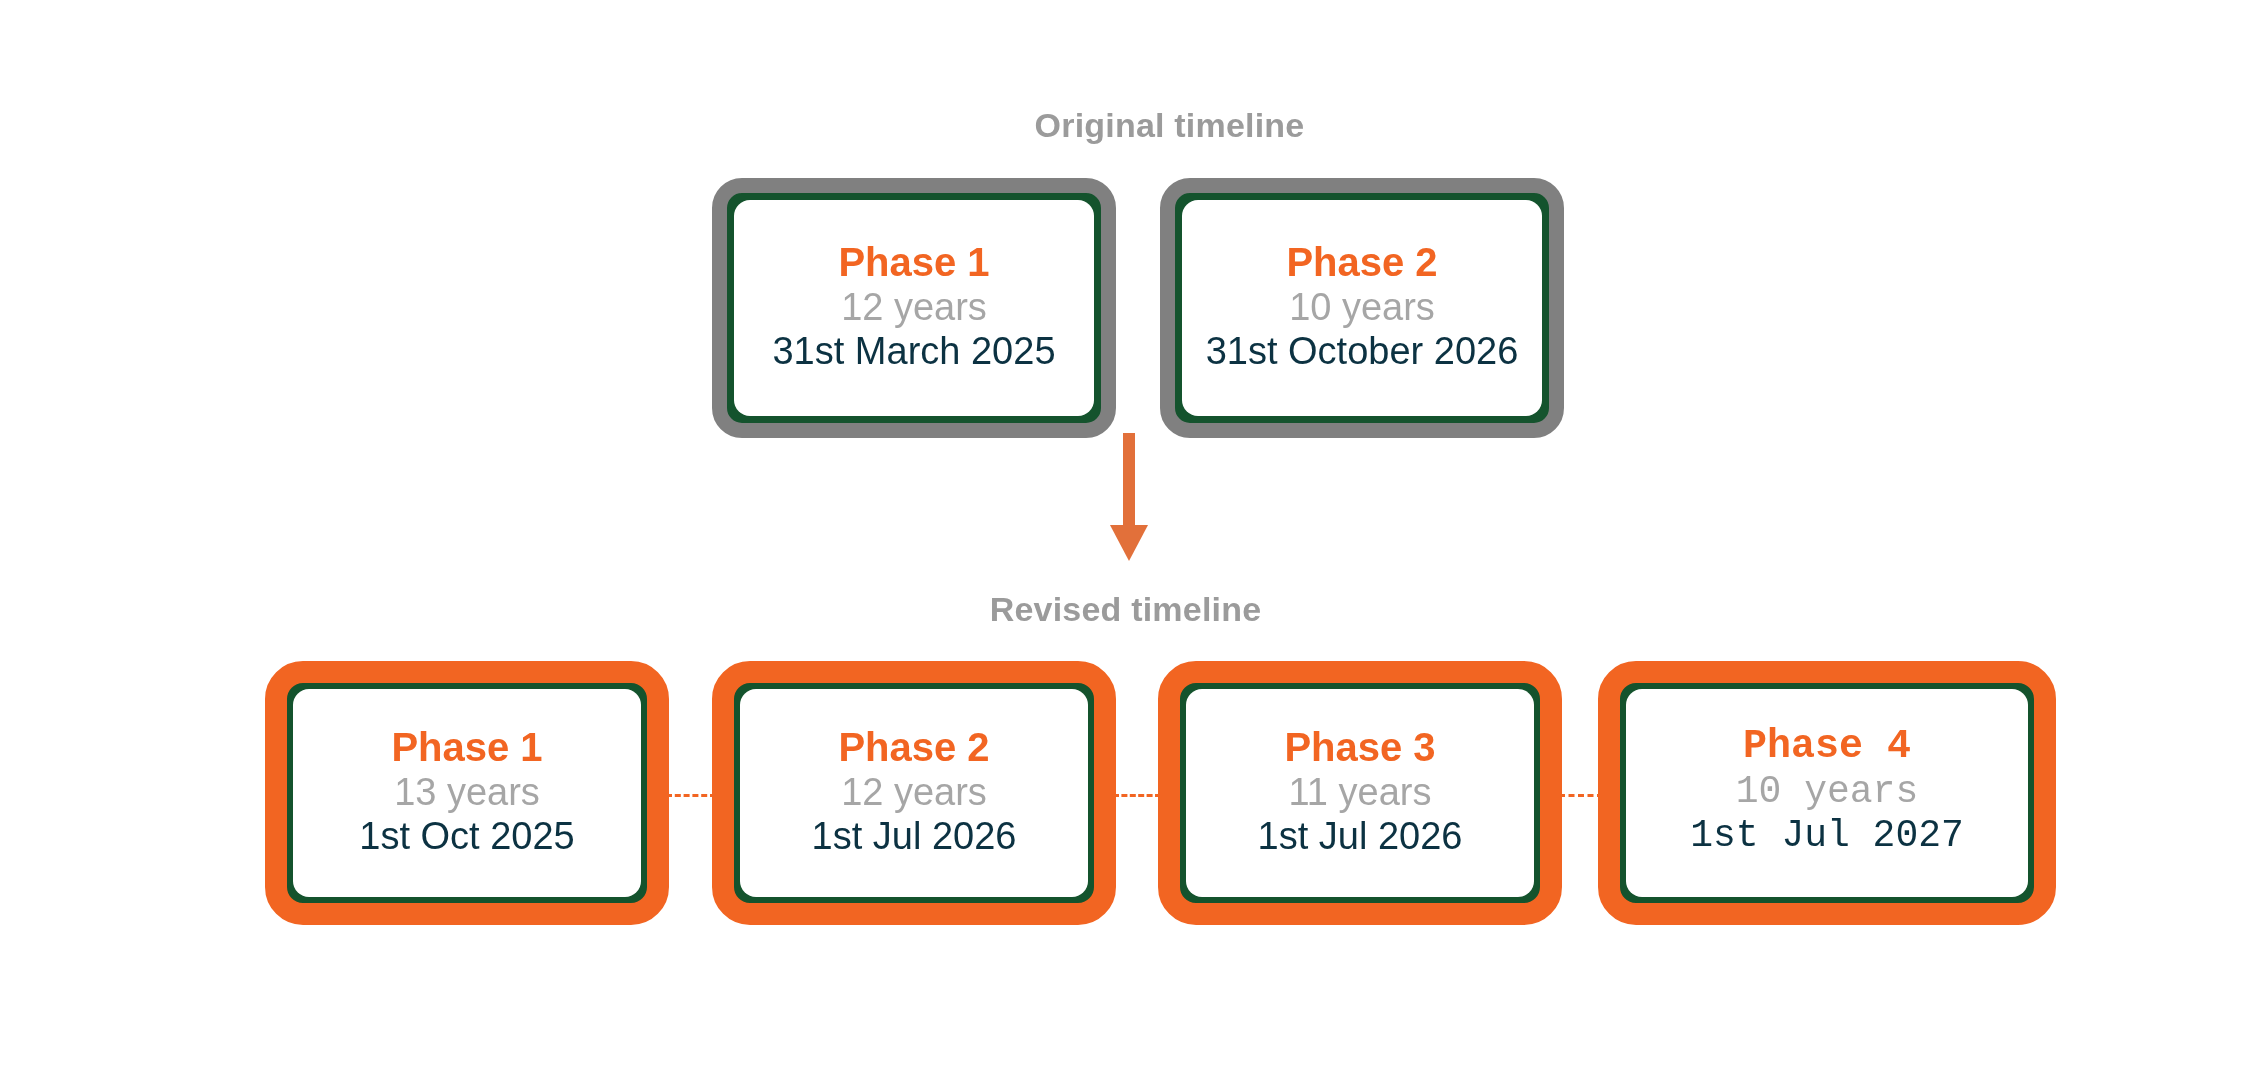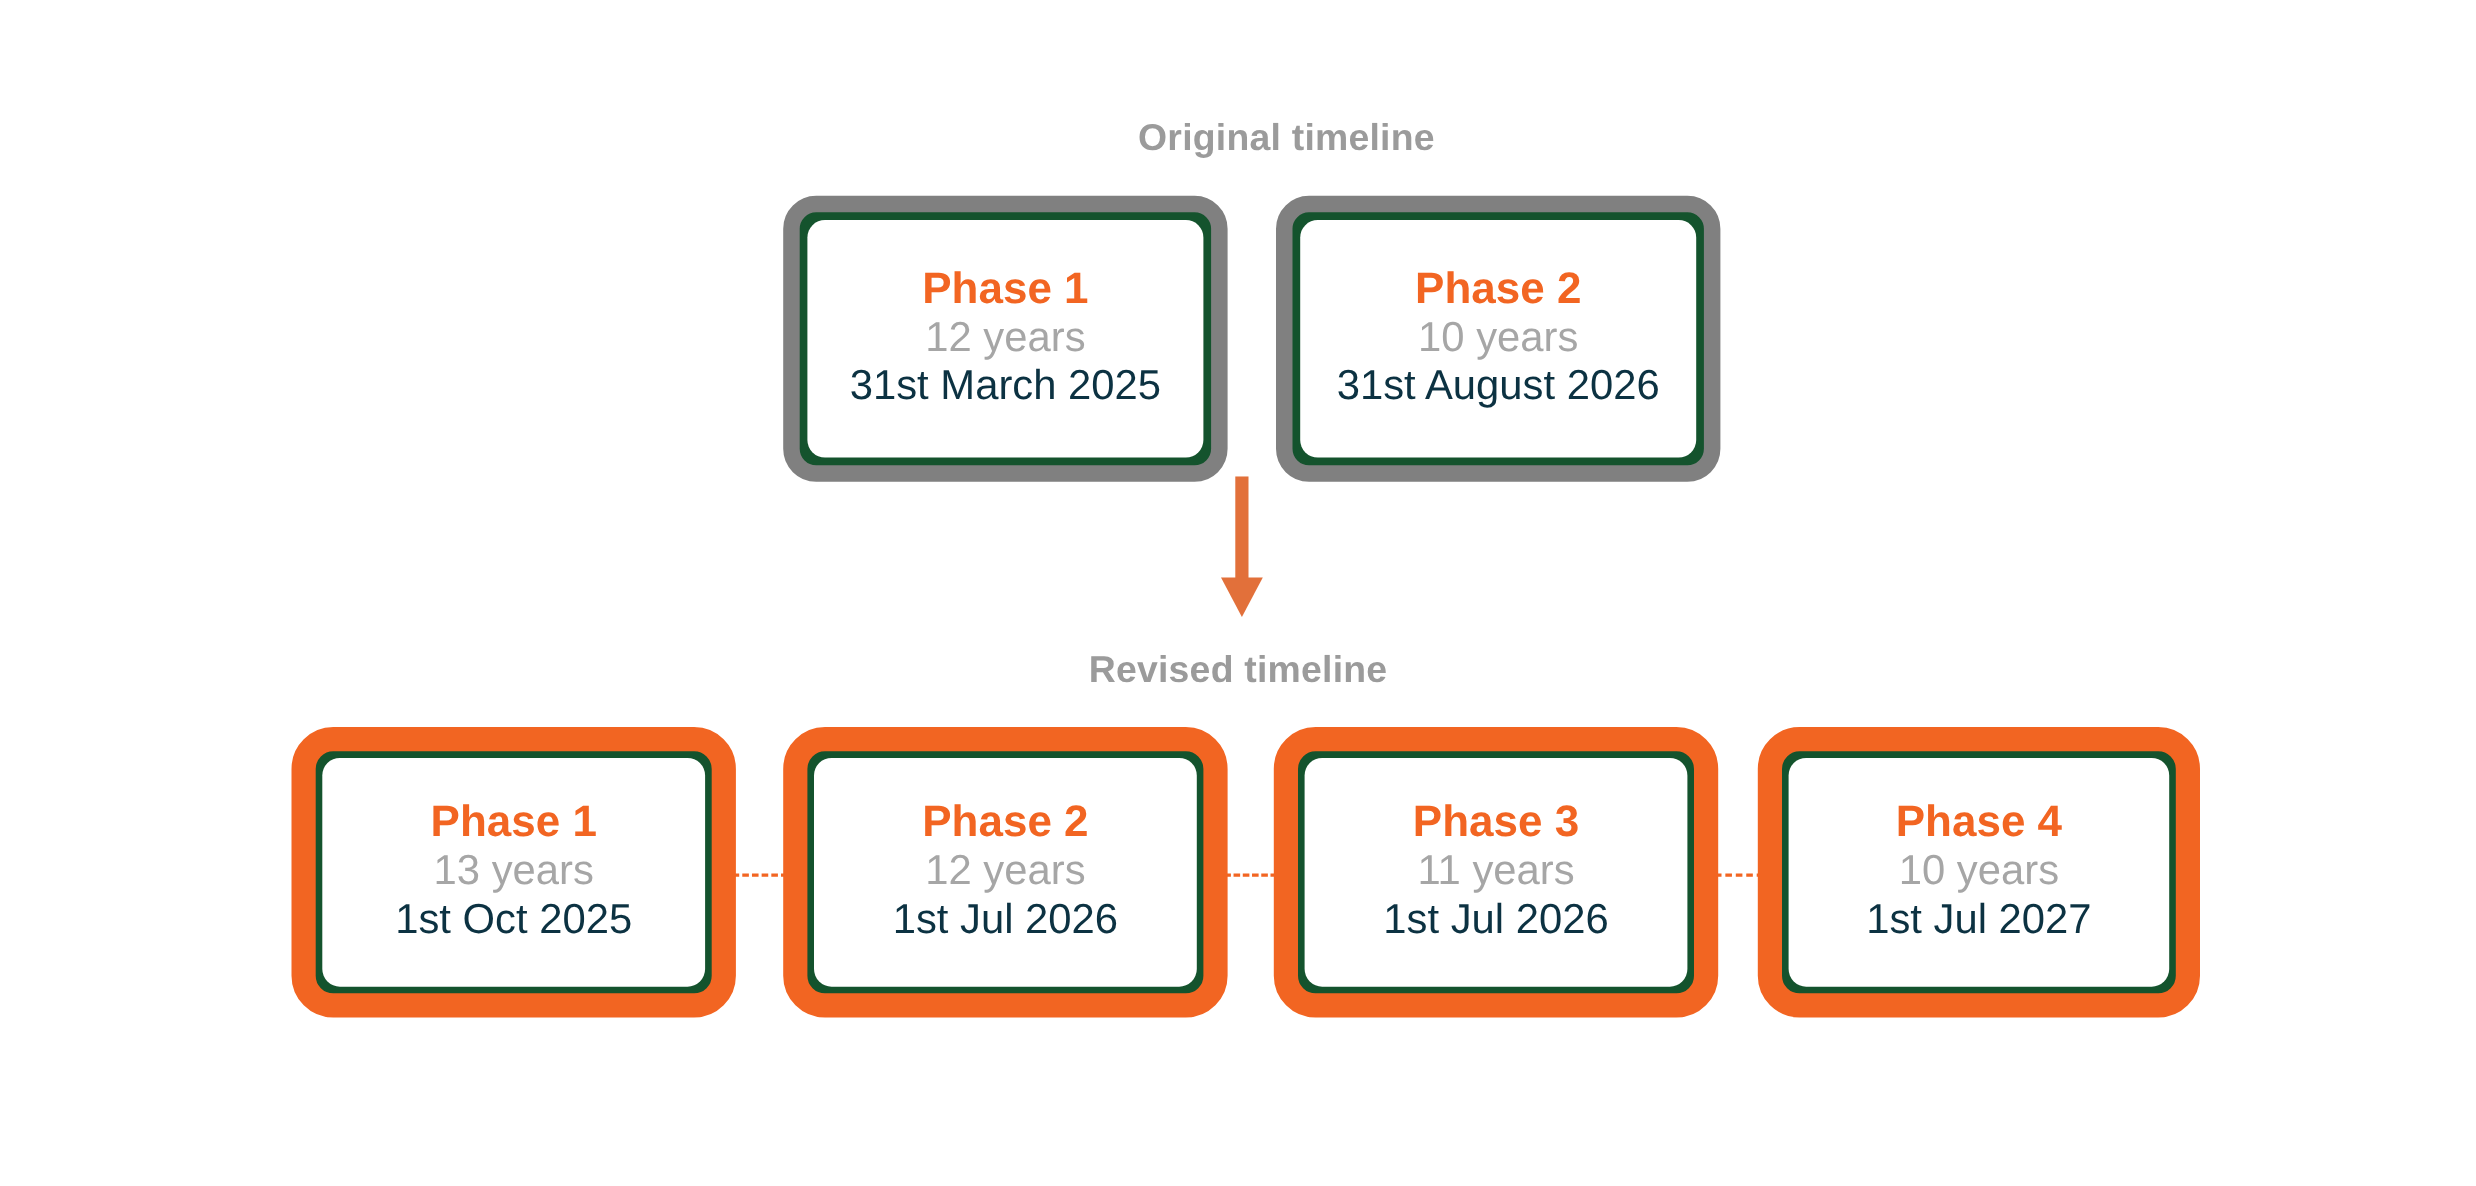--- a/index.html
+++ b/index.html
@@ -98,21 +98,21 @@
   }
 
   
   #card-original-1 { left: 712px;  width: 404px; }
   #card-original-2 { left: 1160px; width: 404px; }
 
   
   #card-revised-1 { left: 265px;  width: 404px; }
   #card-revised-2 { left: 712px;  width: 404px; }
   #card-revised-3 { left: 1158px; width: 404px; }
-  #card-revised-4 { left: 1598px; width: 402px; }
+  #card-revised-4 { left: 1598px; width: 458px; font-family: Liberation Mono, monospace; }
 
   
   #transition-arrow {
     position: absolute;
     left: 1106px;
     top: 433px;
     width: 46px;
     height: 130px;
   }
 
@@ -139,21 +139,21 @@
       <div class="phase-title">Phase 1</div>
       <div class="phase-duration">12 years</div>
       <div class="phase-date">31st March 2025</div>
     </div>
   </div>
 
   <div id="card-original-2" class="card original">
     <div class="card-inner">
       <div class="phase-title">Phase 2</div>
       <div class="phase-duration">10 years</div>
-      <div class="phase-date">31st August 2026</div>
+      <div class="phase-date">31st October 2026</div>
     </div>
   </div>
 
   <svg id="transition-arrow" viewBox="0 0 46 130">
     <rect x="17" y="0" width="12" height="94" fill="#E2703A"></rect>
     <polygon points="4,92 42,92 23,128" fill="#E2703A"></polygon>
   </svg>
 
   <div id="caption-revised" class="section-caption">Revised timeline</div>
 

